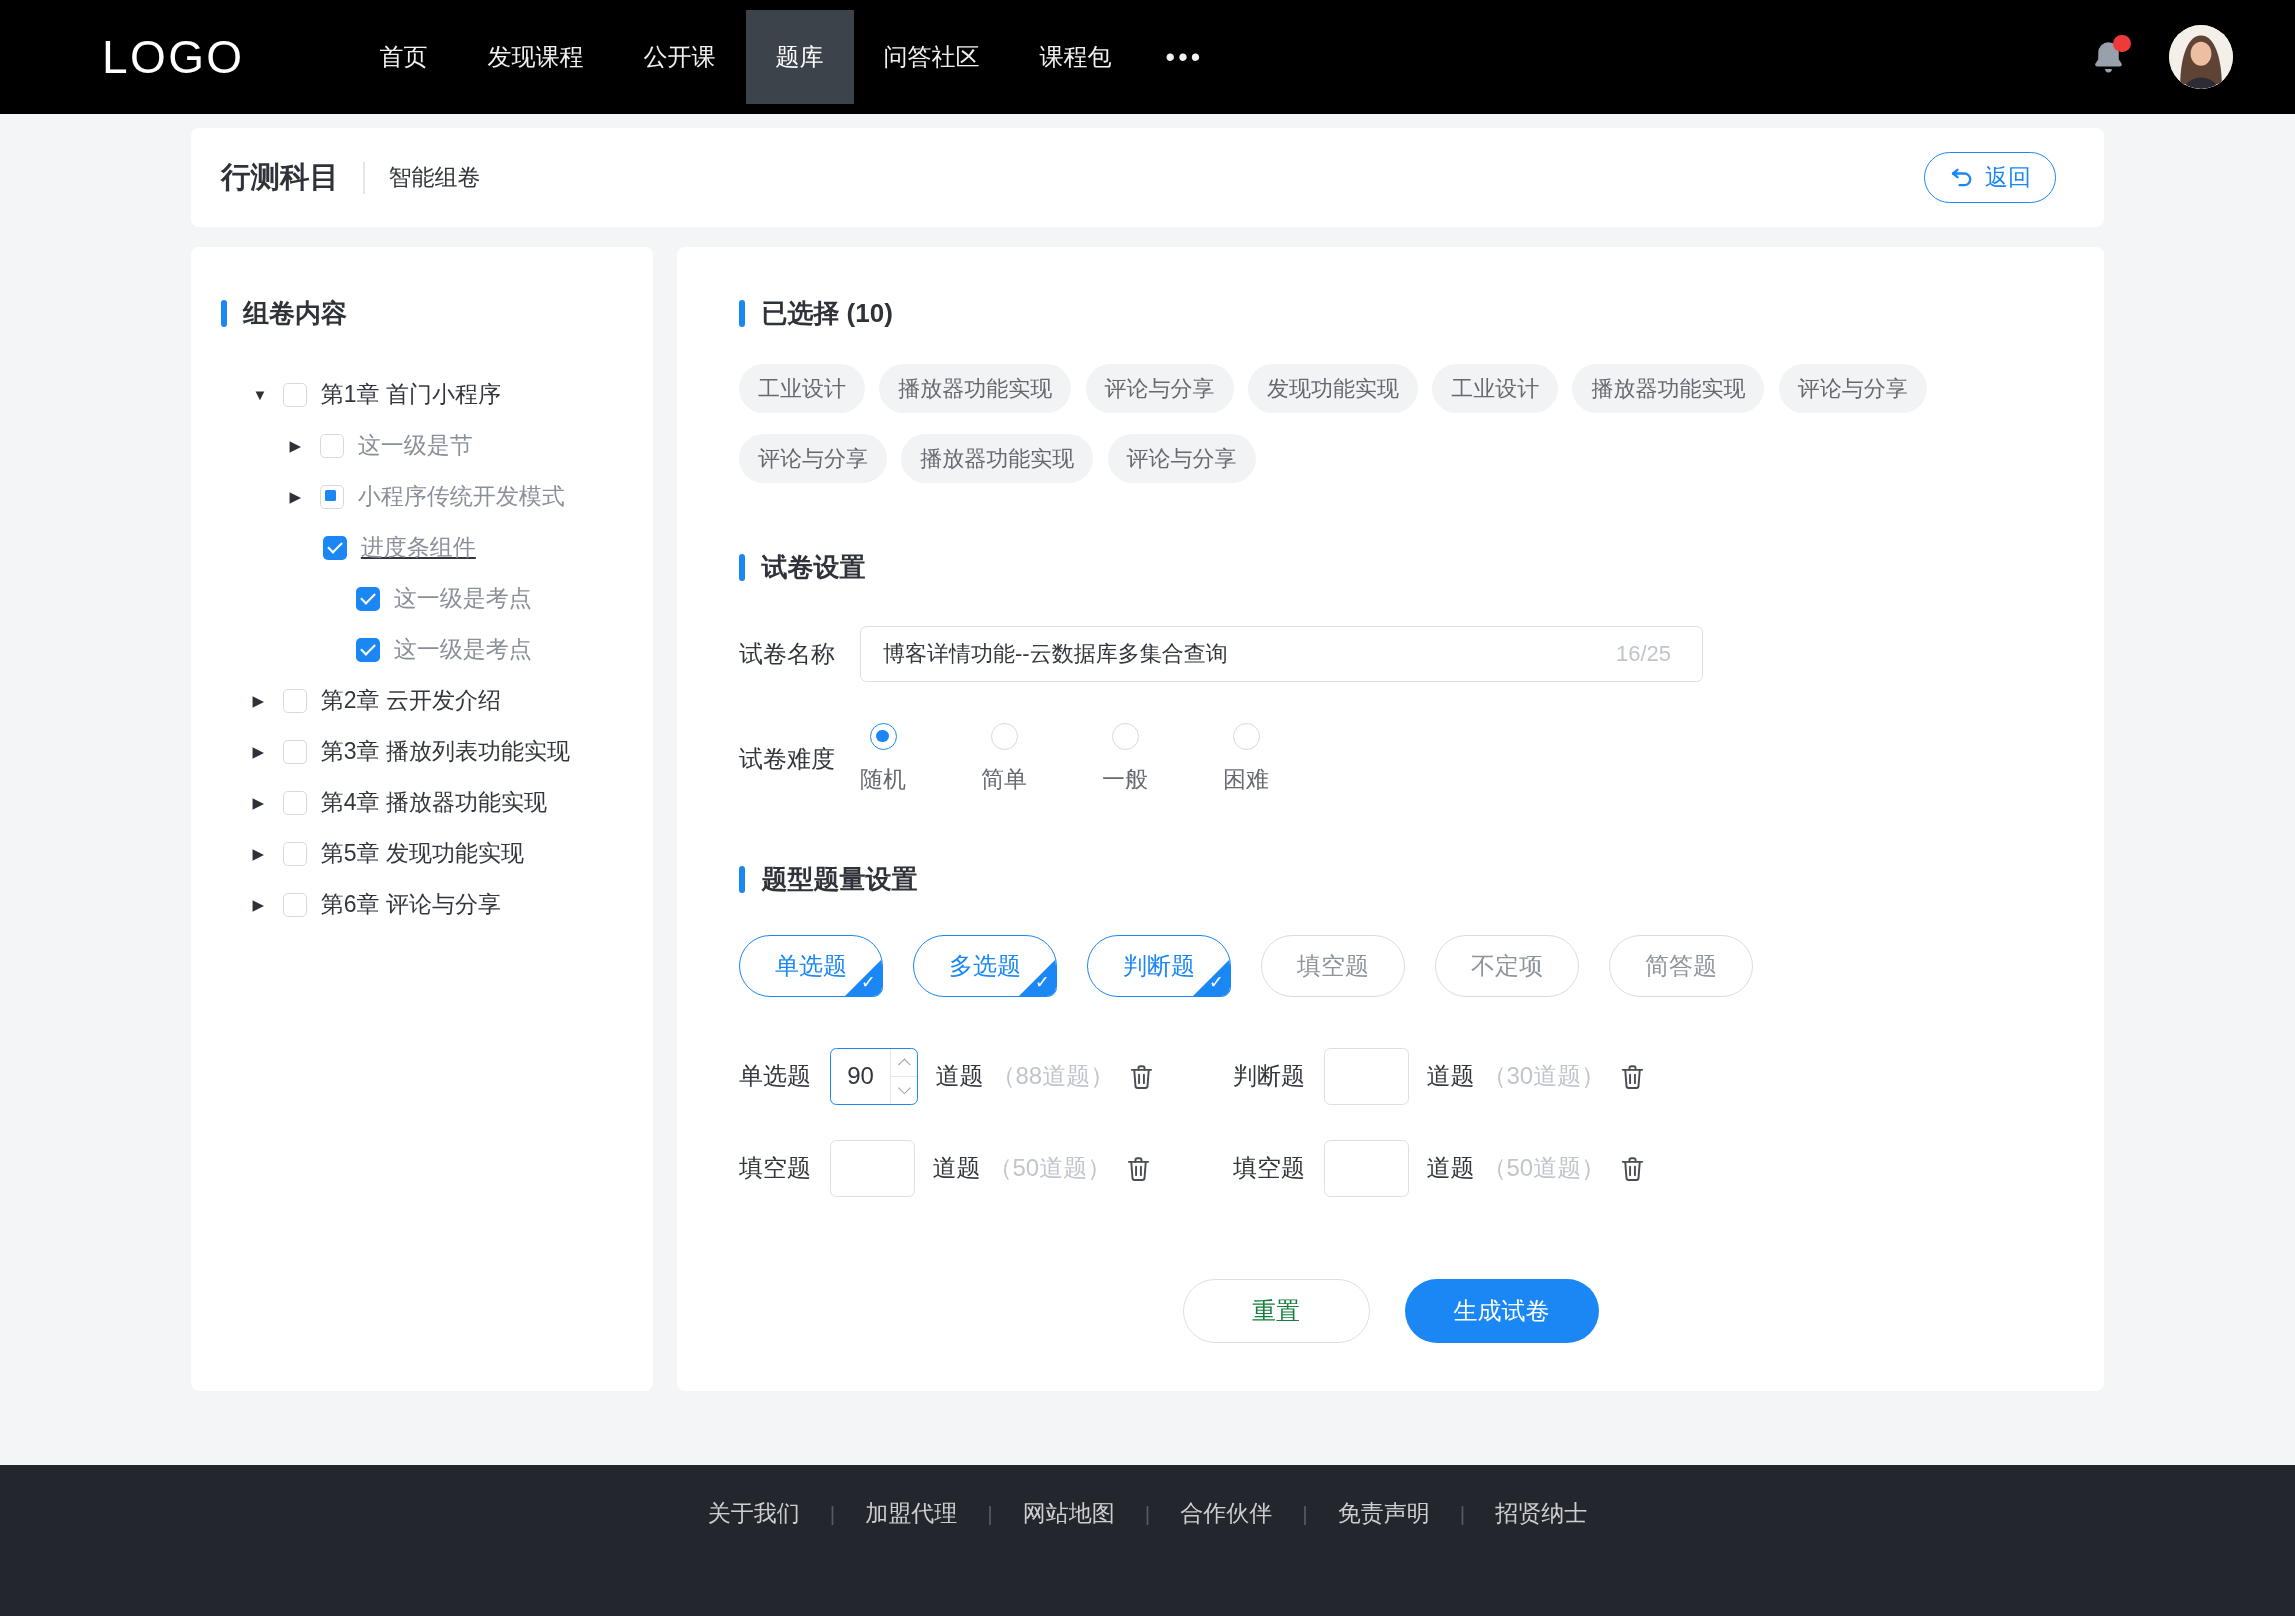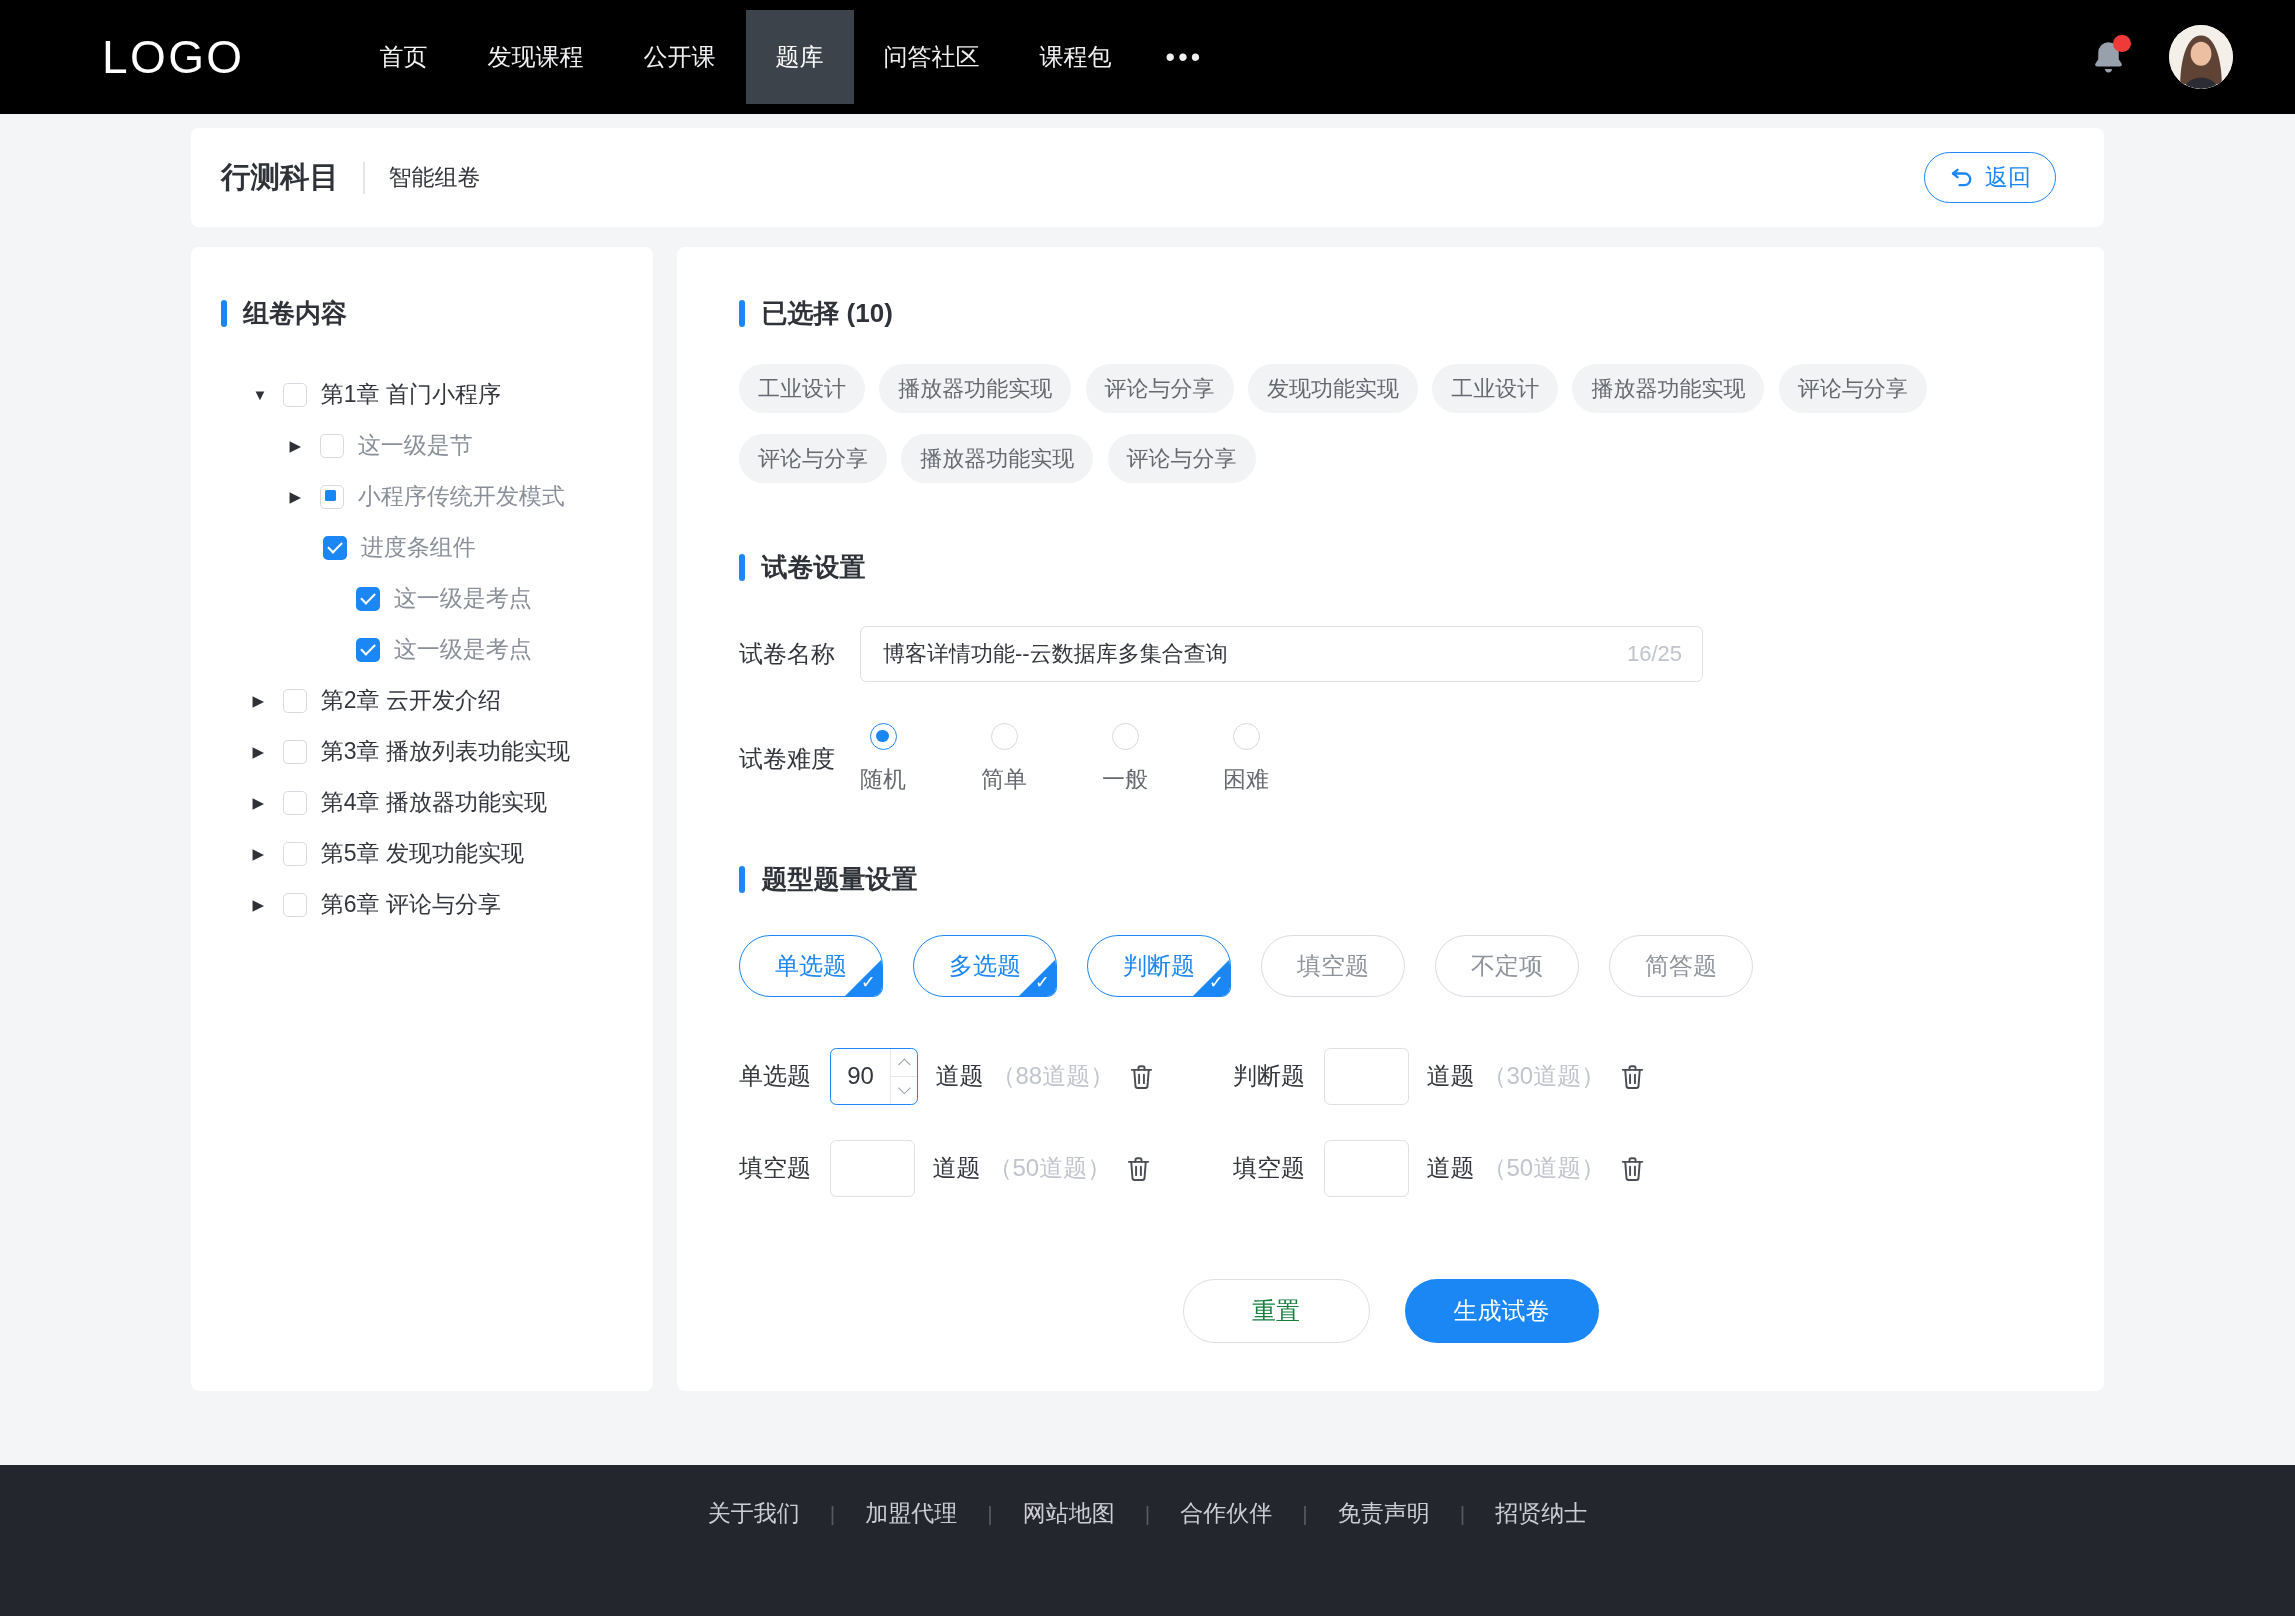--- a/index.html
+++ b/index.html
@@ -48,21 +48,21 @@
   .section-title{display:flex;align-items:center;}
   .st-bar{width:6.4px;height:27px;border-radius:3.2px;background:var(--accent);margin-right:16px;flex:none;}
   .st-text{font-size:26px;font-weight:bold;color:#2f3339;}
 
   
   .sidebar{left:191px;top:247px;width:462px;height:1144px;padding:49px 24px 0 29.5px;}
   .tree{margin-top:38px;}
   .tree-row{display:flex;align-items:center;height:51px;cursor:pointer;}
   .tree-row.lvl0{padding-left:32px;}
   .tree-row.lvl1{padding-left:69px;}
-  .tree-row.lvl2{padding-left:102px;}
+  .tree-row.lvl2{padding-left:102px;text-decoration:underline;}
   .tree-row.lvl3{padding-left:135px;}
   .tri{flex:none;width:30px;font-size:15px;color:#2e3238;}
   .tri.down::before{content:"▼";}
   .tri.right::before{content:"▶";}
   .cb{flex:none;width:24px;height:24px;border-radius:4.8px;margin-right:14.3px;position:relative;}
   .cb.unchecked{border:1.6px solid #d6d9de;background:#fff;}
   .cb.checked{background:var(--accent);}
   .cb.checked::after{content:"";position:absolute;left:8px;top:3.2px;width:6.4px;height:12px;border-right:2.4px solid #fff;border-bottom:2.4px solid #fff;transform:rotate(45deg);}
   .cb.ind{border:1.6px solid #d6d9de;background:#fff;}
   .cb.ind::after{content:"";position:absolute;left:4.8px;top:4.8px;width:11px;height:11px;border-radius:1.6px;background:var(--accent);}
@@ -73,21 +73,21 @@
   .main{left:677px;top:247px;width:1427px;height:1144px;padding:49px 62px 0 62px;}
 
   .tags{display:flex;flex-wrap:wrap;gap:21px 14.3px;margin-top:33px;max-width:1302px;}
   .tag{height:49px;display:flex;align-items:center;padding:0 19px;background:#f2f3f5;border-radius:25px;font-size:22px;color:#666a70;white-space:nowrap;}
 
   .sec-paper{margin-top:67px;}
   .form-row{display:flex;align-items:center;margin-top:41px;}
   .form-label{width:121px;flex:none;font-size:24px;color:#33373d;}
   .name-input-wrap{position:relative;width:843px;height:56px;}
   .name-input{width:100%;height:100%;border:1.6px solid var(--border);border-radius:6.4px;padding:0 120px 0 22px;font-size:22px;color:#33373d;font-family:inherit;outline:none;background:#fff;}
-  .name-counter{position:absolute;right:21px;top:50%;transform:translateY(-50%);font-size:22px;color:var(--text-light);}
+  .name-counter{position:absolute;right:32px;top:50%;transform:translateY(-50%);font-size:22px;color:var(--text-light);}
 
   .radio-group{display:flex;align-items:center;gap:75px;}
   .radio-opt{display:flex;align-items:center;gap:14.3px;cursor:pointer;flex-direction:column;}
   .radio-ico{width:27px;height:27px;border-radius:50%;border:1.6px solid #d6d9de;background:#fff;position:relative;flex:none;}
   .radio-opt.sel .radio-ico{border-color:var(--accent);}
   .radio-opt.sel .radio-ico::after{content:"";position:absolute;left:5.6px;top:5.6px;width:12.8px;height:12.8px;border-radius:50%;background:var(--accent);}
   .radio-lab{font-size:23px;color:#666a70;}
 
   .sec-q{margin-top:67px;}
   .chips{display:flex;gap:30px;margin-top:38px;}

